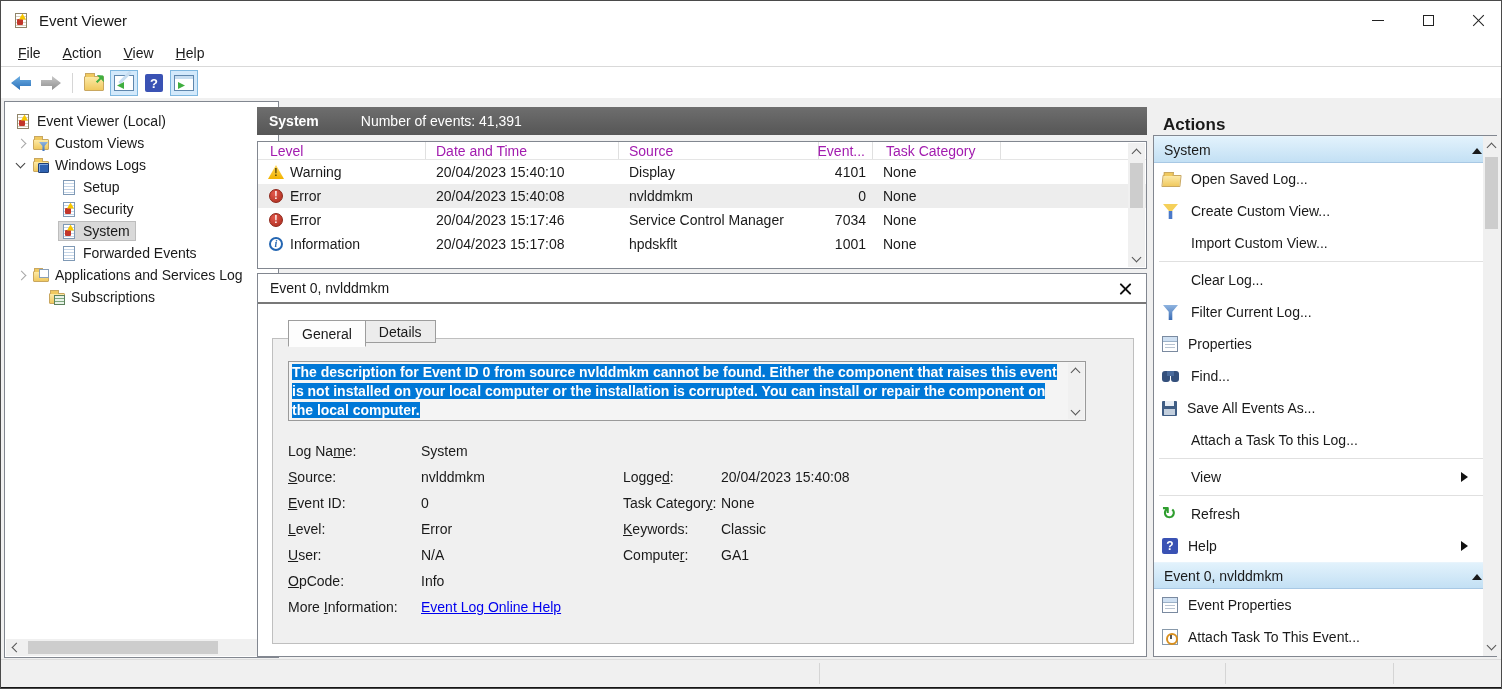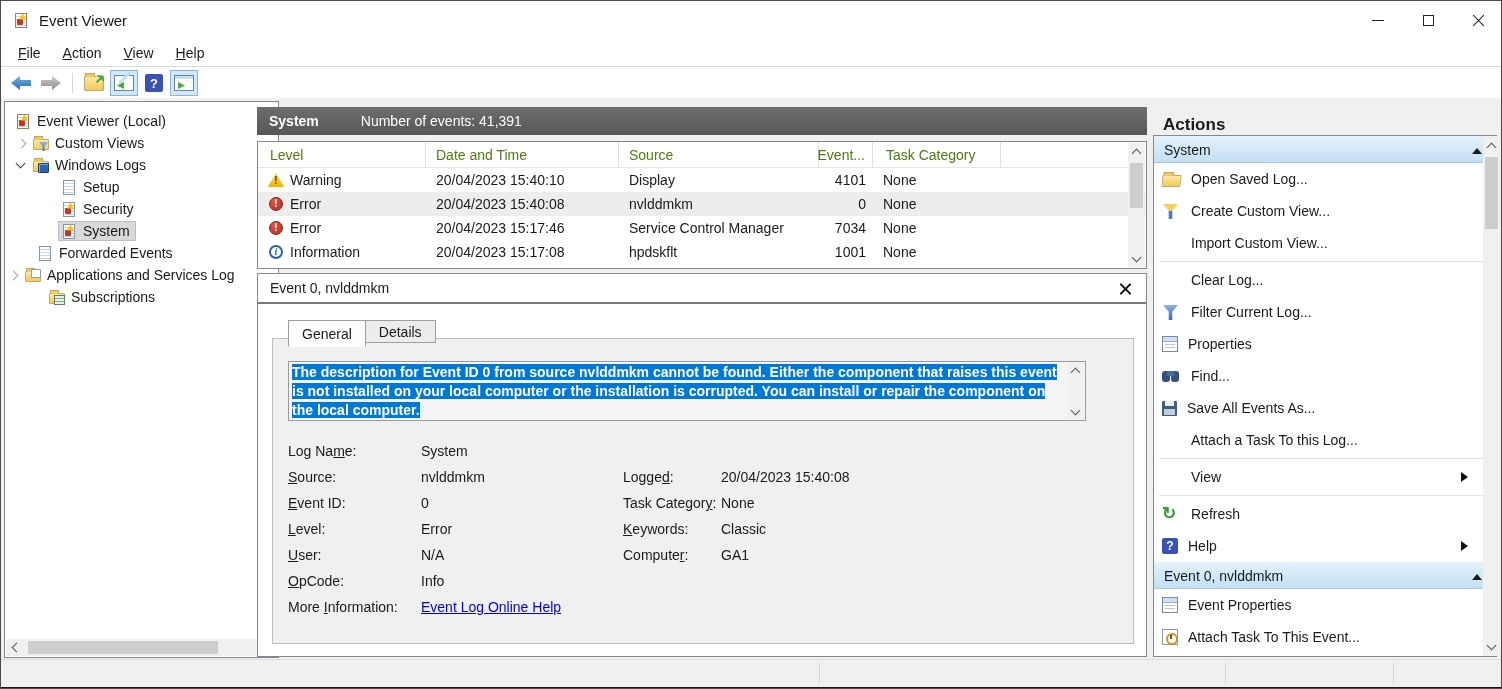--- a/index.html
+++ b/index.html
@@ -75,21 +75,21 @@
   .right::before { transform:rotate(135deg); left:-1px; }
   .hscroll { position:absolute; left:1px; right:1px; bottom:1px; height:17px; background:#f0f0f0; }
   .hthumb { position:absolute; top:2px; height:13px; background:#cdcdcd; }
 
   
   .main-header { position:absolute; left:256px; top:106px; width:890px; height:28px; background:linear-gradient(#6e6e6e,#565656); color:#fff; display:flex; align-items:center; font-size:14px; }
   .mh-title { font-weight:bold; margin-left:12px; }
   .mh-count { margin-left:42px; }
 
   .listview { position:absolute; left:256px; top:140px; width:890px; height:128px; background:#fff; border:1px solid #828790; }
-  .lv-head { display:flex; height:26px; align-items:center; border-bottom:1px solid #e5e5e5; font-size:14px; color:#4d7c0f; }
+  .lv-head { display:flex; height:18px; align-items:center; border-bottom:1px solid #e5e5e5; font-size:14px; color:#a21caf; }
   .lv-hc { height:100%; display:flex; align-items:center; padding-left:10px; border-right:1px solid #e0e0e0; }
   .c-level{width:168px; padding-left:12px;} .c-date{width:193px;} .c-source{width:200px;} .c-event{width:54px; justify-content:flex-end; padding-right:7px;} .c-task{width:128px; padding-left:13px;}
   .lv-row { display:flex; height:24px; align-items:center; font-size:14px; }
   .lv-row[data-selected="true"] { background:#ededed; }
   .lv-c { padding-left:10px; overflow:hidden; white-space:nowrap; }
   .lv-c.c-level { display:flex; align-items:center; }
   .lv-c.c-event { text-align:right; padding-right:7px; padding-left:0; }
   .lvl { position:relative; width:16px; height:16px; margin-right:6px; flex:none; }
   .lvl[data-icon="warning"]::before { content:""; position:absolute; inset:1px 0 1px; background:linear-gradient(#ffd85e,#f2b300); clip-path:polygon(50% 0,100% 100%,0 100%); }
   .lvl[data-icon="warning"]::after { content:"!"; position:absolute; left:0; right:0; top:3px; text-align:center; font:bold 10px/12px "Liberation Sans",sans-serif; color:#4a3b00; }
@@ -247,27 +247,27 @@
             <span class="ticn" data-icon="log-event"></span>
             <span>Security</span>
           </span>
       </div>
       <div class="t-row" style="padding-left:54px;">
         <span class="t-core" data-selected="true">
             <span class="ticn" data-icon="log-event"></span>
             <span>System</span>
           </span>
       </div>
-      <div class="t-row" style="padding-left:30px;">
+      <div class="t-row" style="padding-left:54px;">
         <span class="t-core">
             <span class="ticn" data-icon="log-plain"></span>
             <span>Forwarded Events</span>
           </span>
       </div>
-      <div class="t-row" style="padding-left:0;">
+      <div class="t-row" style="padding-left:8px;">
         <span class="tchev" data-chev="collapsed"></span>
         <span class="t-core">
             <span class="ticn" data-icon="folder-apps"></span>
             <span>Applications and Services Log</span>
           </span>
       </div>
       <div class="t-row" style="padding-left:24px;">
         <span class="tchev"></span>
         <span class="t-core">
             <span class="ticn" data-icon="folder-sub"></span>

